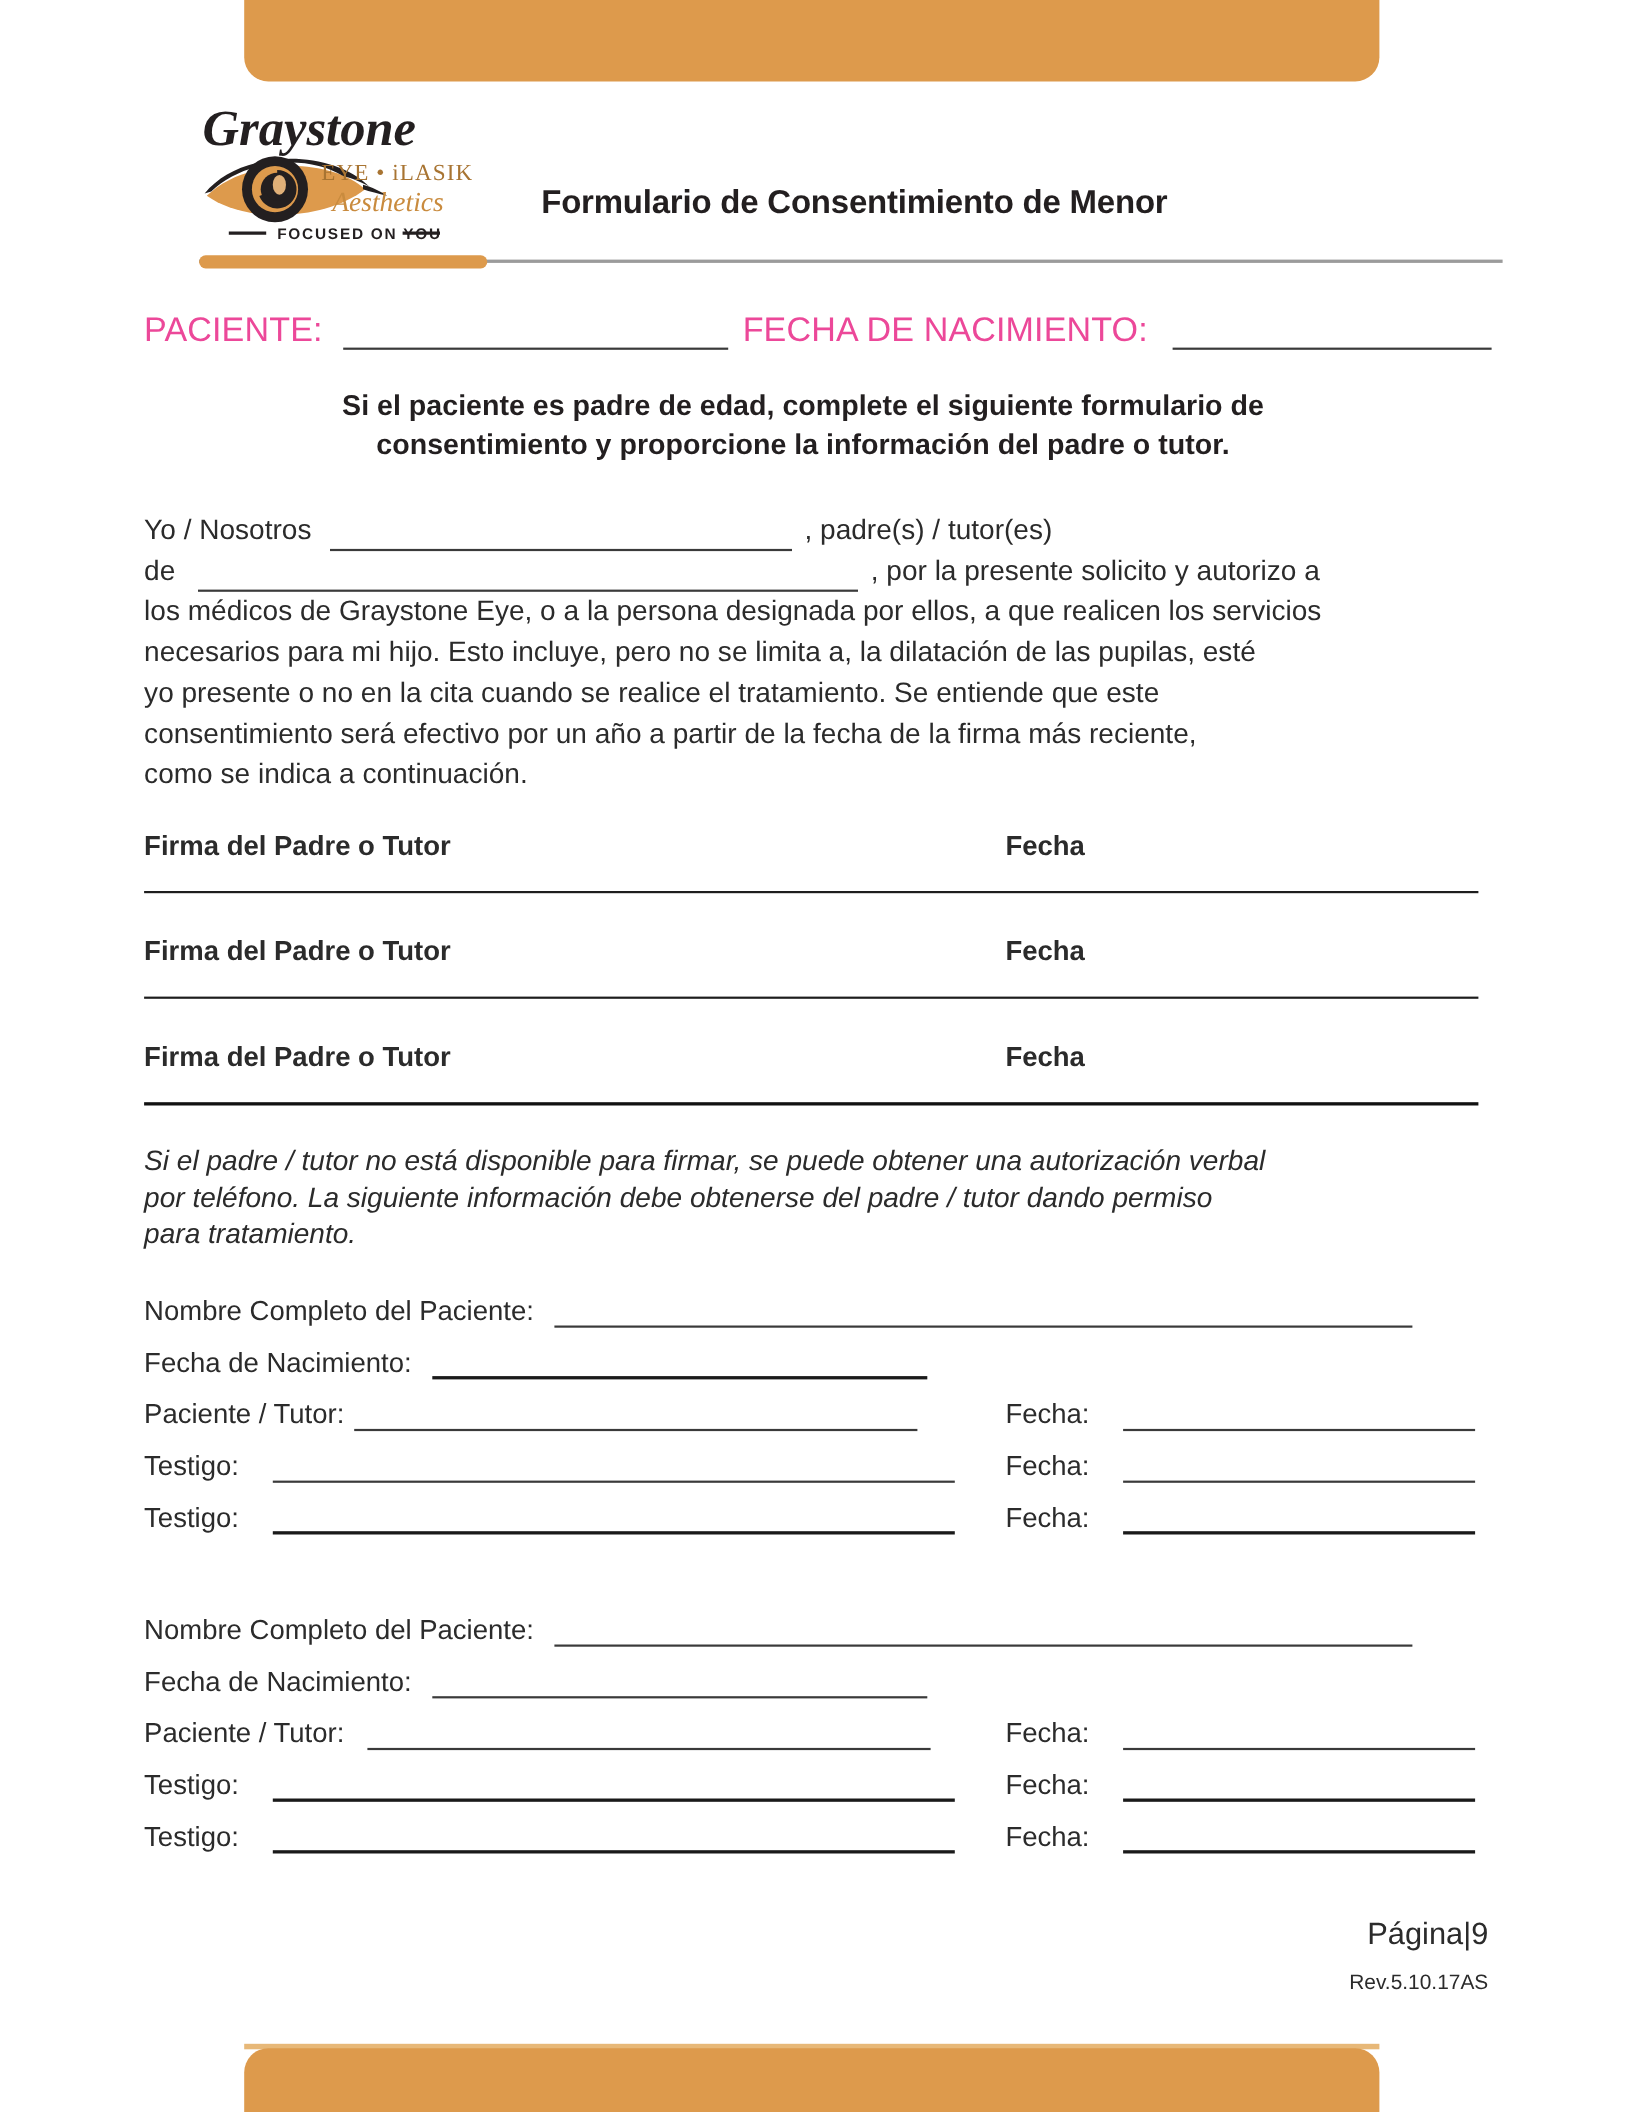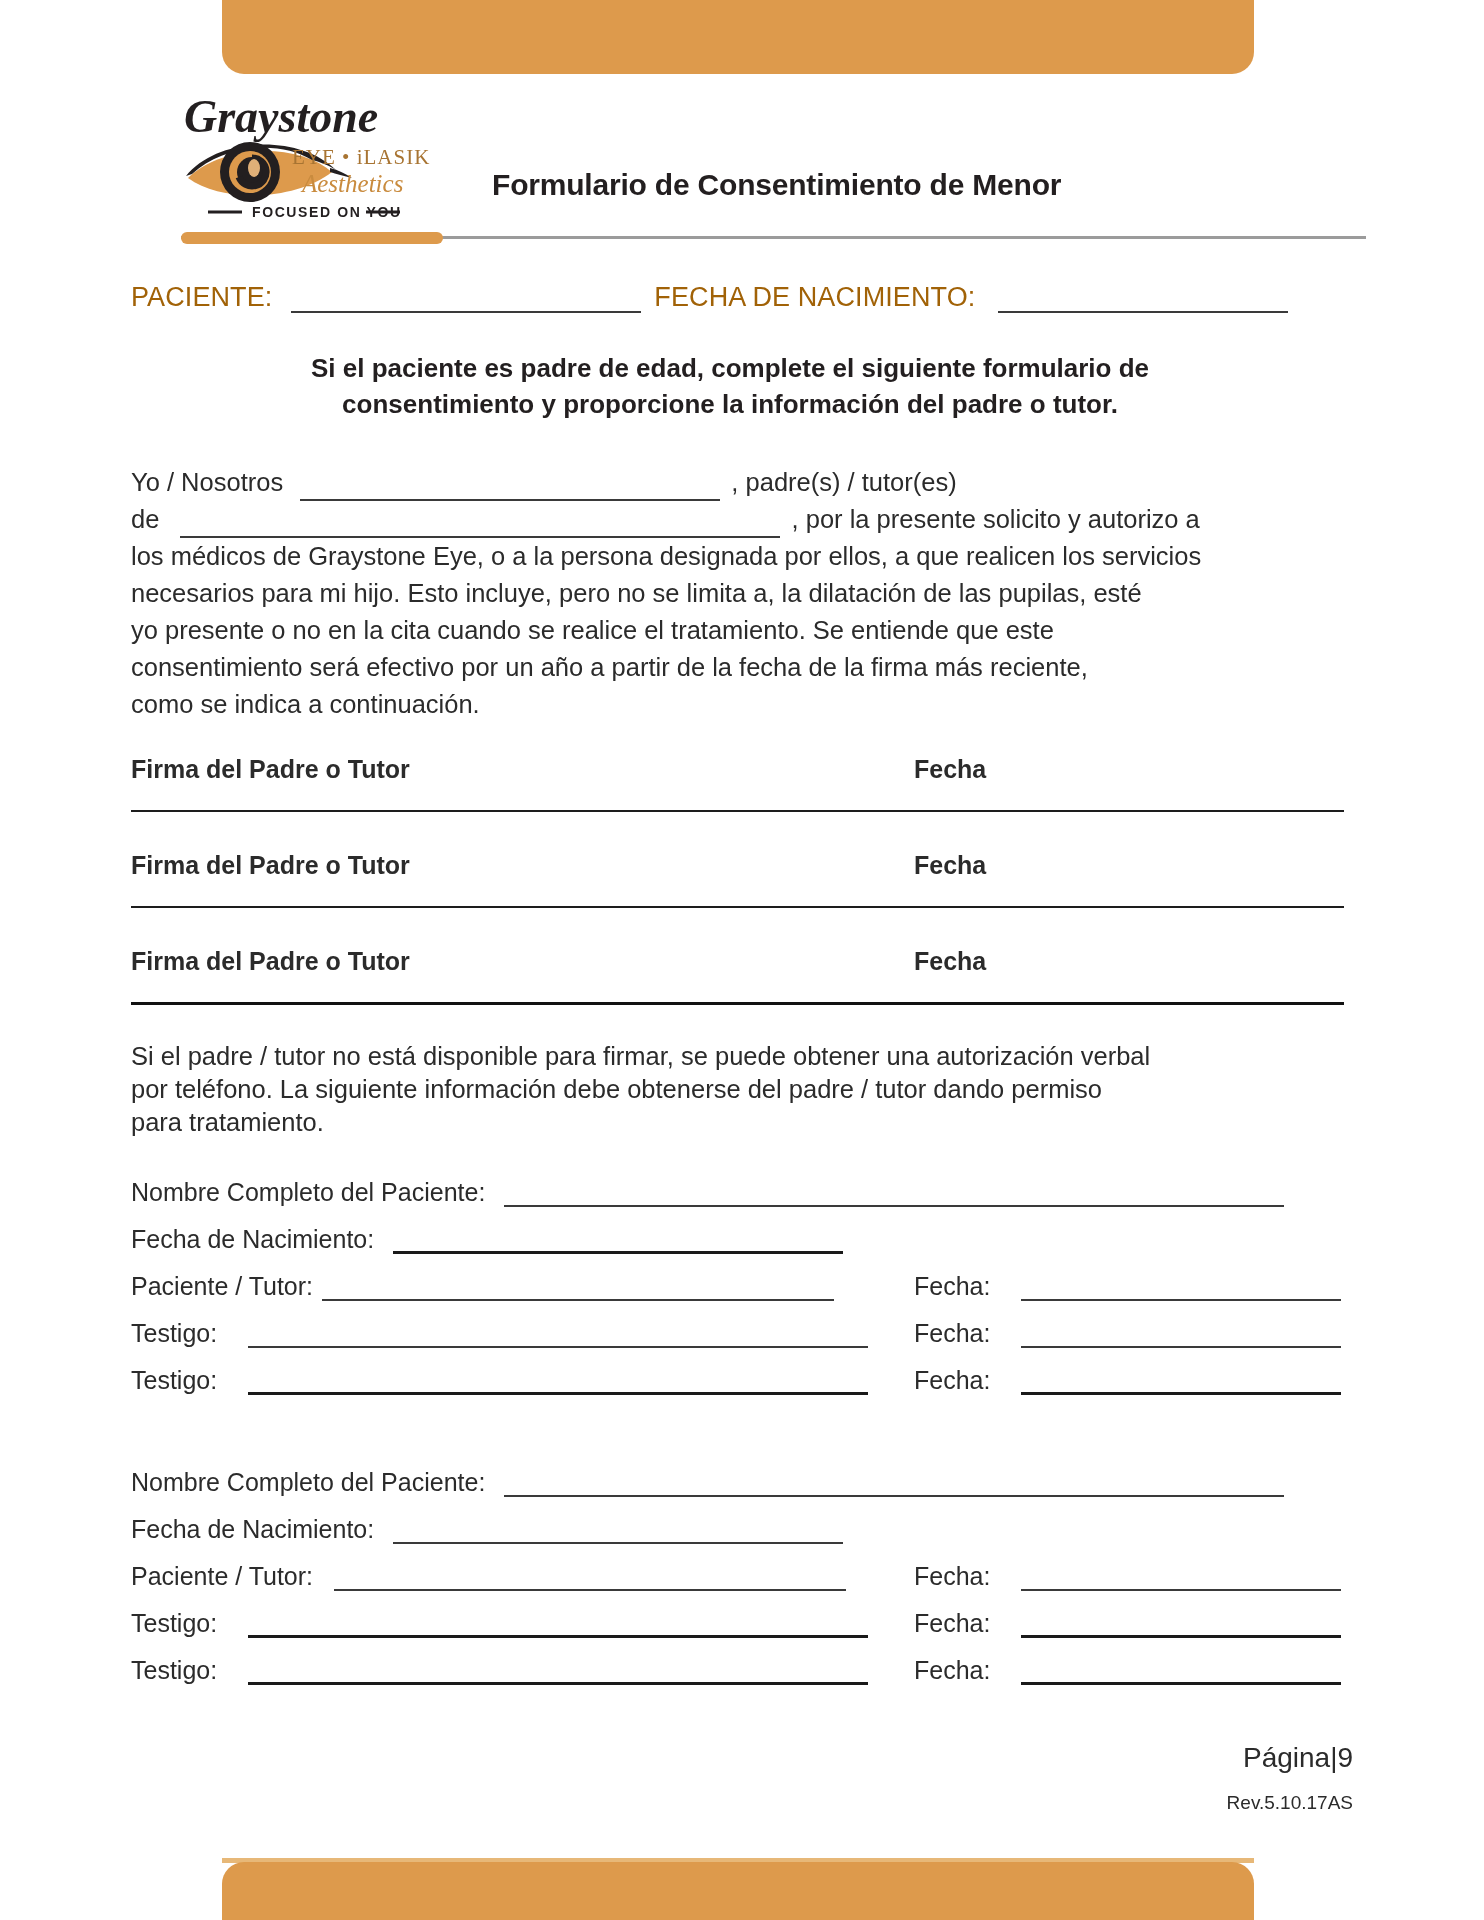--- a/index.html
+++ b/index.html
@@ -72,21 +72,21 @@
   }
   
   .content{
     position:absolute;
     left:0;top:0;width:1484px;
     font-size:25px;
     color:#2a2a2a;
   }
   .abs{position:absolute;}
   .nowrap{white-space:nowrap;}
-  .lbl{font-size:27px;color:#a16207;letter-spacing:0.1px;}
+  .lbl{font-size:31px;color:#ec4899;letter-spacing:0.1px;}
   
   .fill{
     display:inline-block;
     border-bottom:2px solid #2b2b2b;
     vertical-align:bottom;
     height:0;
   }
   .fill-thin{border-bottom:2px solid #3a3a3a;}
   .fill-thick{border-bottom:3px solid #1a1a1a;}
   .bold-head{
@@ -123,20 +123,21 @@
     border-top:2px solid #1d1d1d;
   }
   .sig-rule.heavy{border-top:3px solid #111;}
   .verbal{
     position:absolute;
     left:131px;top:1040px;
     width:1205px;
     font-size:25.5px;
     line-height:33px;
     color:#2b2b2b;
+    font-style:italic;
   }
   .verbal .ln{display:block;white-space:nowrap;}
   .field-row{position:absolute;font-size:25px;color:#2b2b2b;white-space:nowrap;}
   .footer-page{
     position:absolute;
     right:131px;top:1742px;
     font-size:28px;
     color:#2b2b2b;
     text-align:right;
   }

